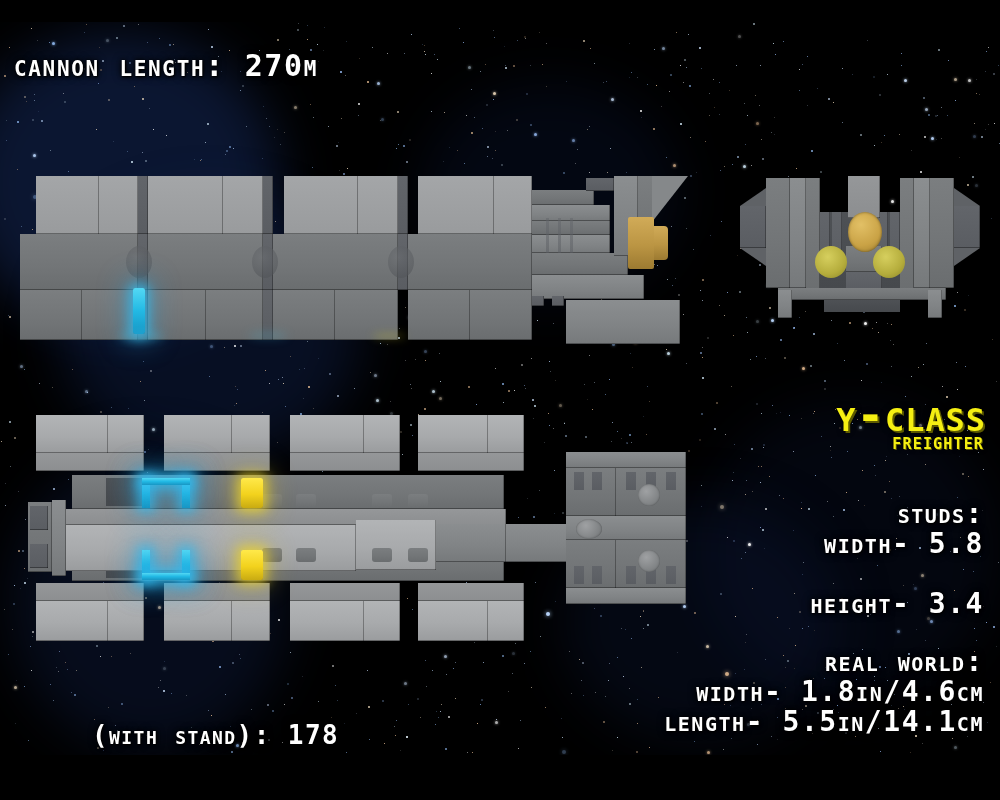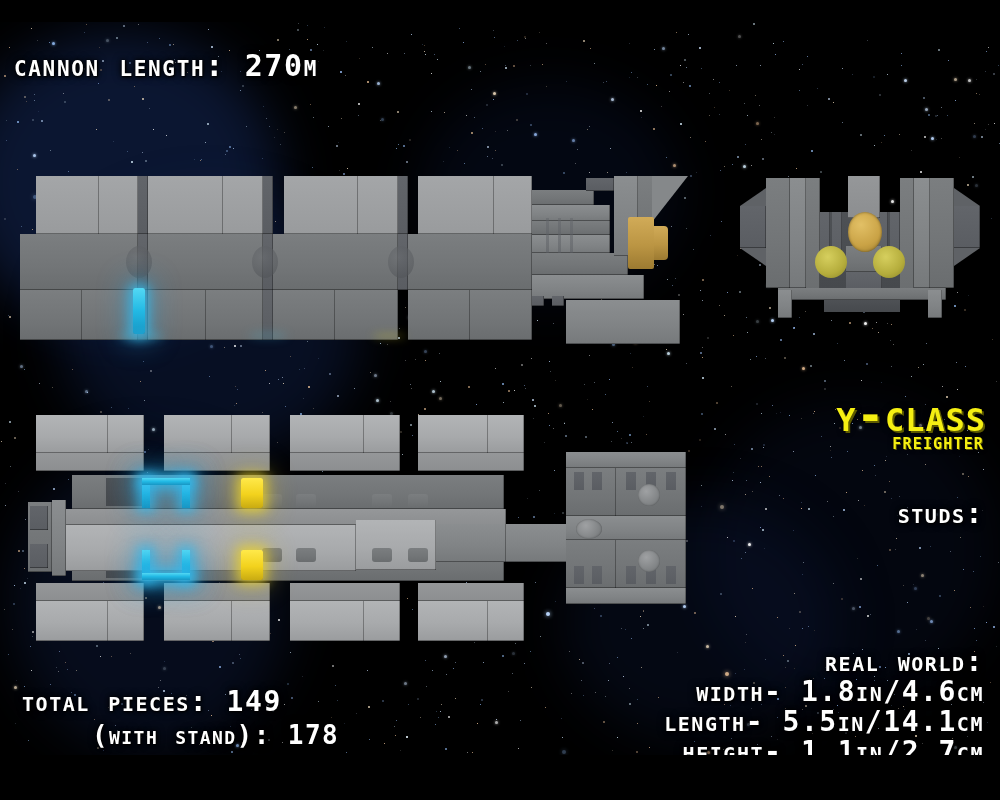--- a/index.html
+++ b/index.html
@@ -1774,26 +1774,26 @@
     <div class="brick g4" style="left:666px;top:566px;width:10px;height:18px;"></div>
     <div class="stud" style="left:638px;top:550px;width:22px;height:22px;"></div>
     <div class="brick g2 sep" style="left:566px;top:588px;width:120px;height:16px;"></div>
 
     <div class="brick g2 sep" style="left:566px;top:516px;width:120px;height:24px;"></div>
     <div class="stud" style="left:576px;top:519px;width:26px;height:20px;"></div>
   </div>
 
   <div class="txt sc" id="t-cannon">Cannon Length: 270m</div>
 
-  <div class="txt sc" id="t-pieces">Total Pieces: 149</div>
   <div class="txt sc" id="t-pieces2">(with stand): 178</div>
 
   <div class="txt sc" id="t-yclass">Y-Class</div>
   <div class="txt sc" id="t-freighter">Freighter</div>
   <div class="txt sc" id="t-studs">Studs:</div>
+  <div class="txt sc" id="t-sw">Width- 5.8</div>
+  <div class="txt sc" id="t-sh">Height- 3.4</div>
   <div class="txt sc" id="t-rw">Real World:</div>
   <div class="txt sc" id="t-rww">Width- 1.8in/4.6cm</div>
   <div class="txt sc" id="t-rwl">Length- 5.5in/14.1cm</div>
-  <div class="txt sc" id="t-rwh">Height- 1.1in/2.7cm</div>
 
   <div style="position:absolute;left:0;top:0;width:1000px;height:22px;background:#000;"></div>
   <div style="position:absolute;left:0;top:755px;width:1000px;height:45px;background:#000;"></div>
 </div>
 
 </body></html>

